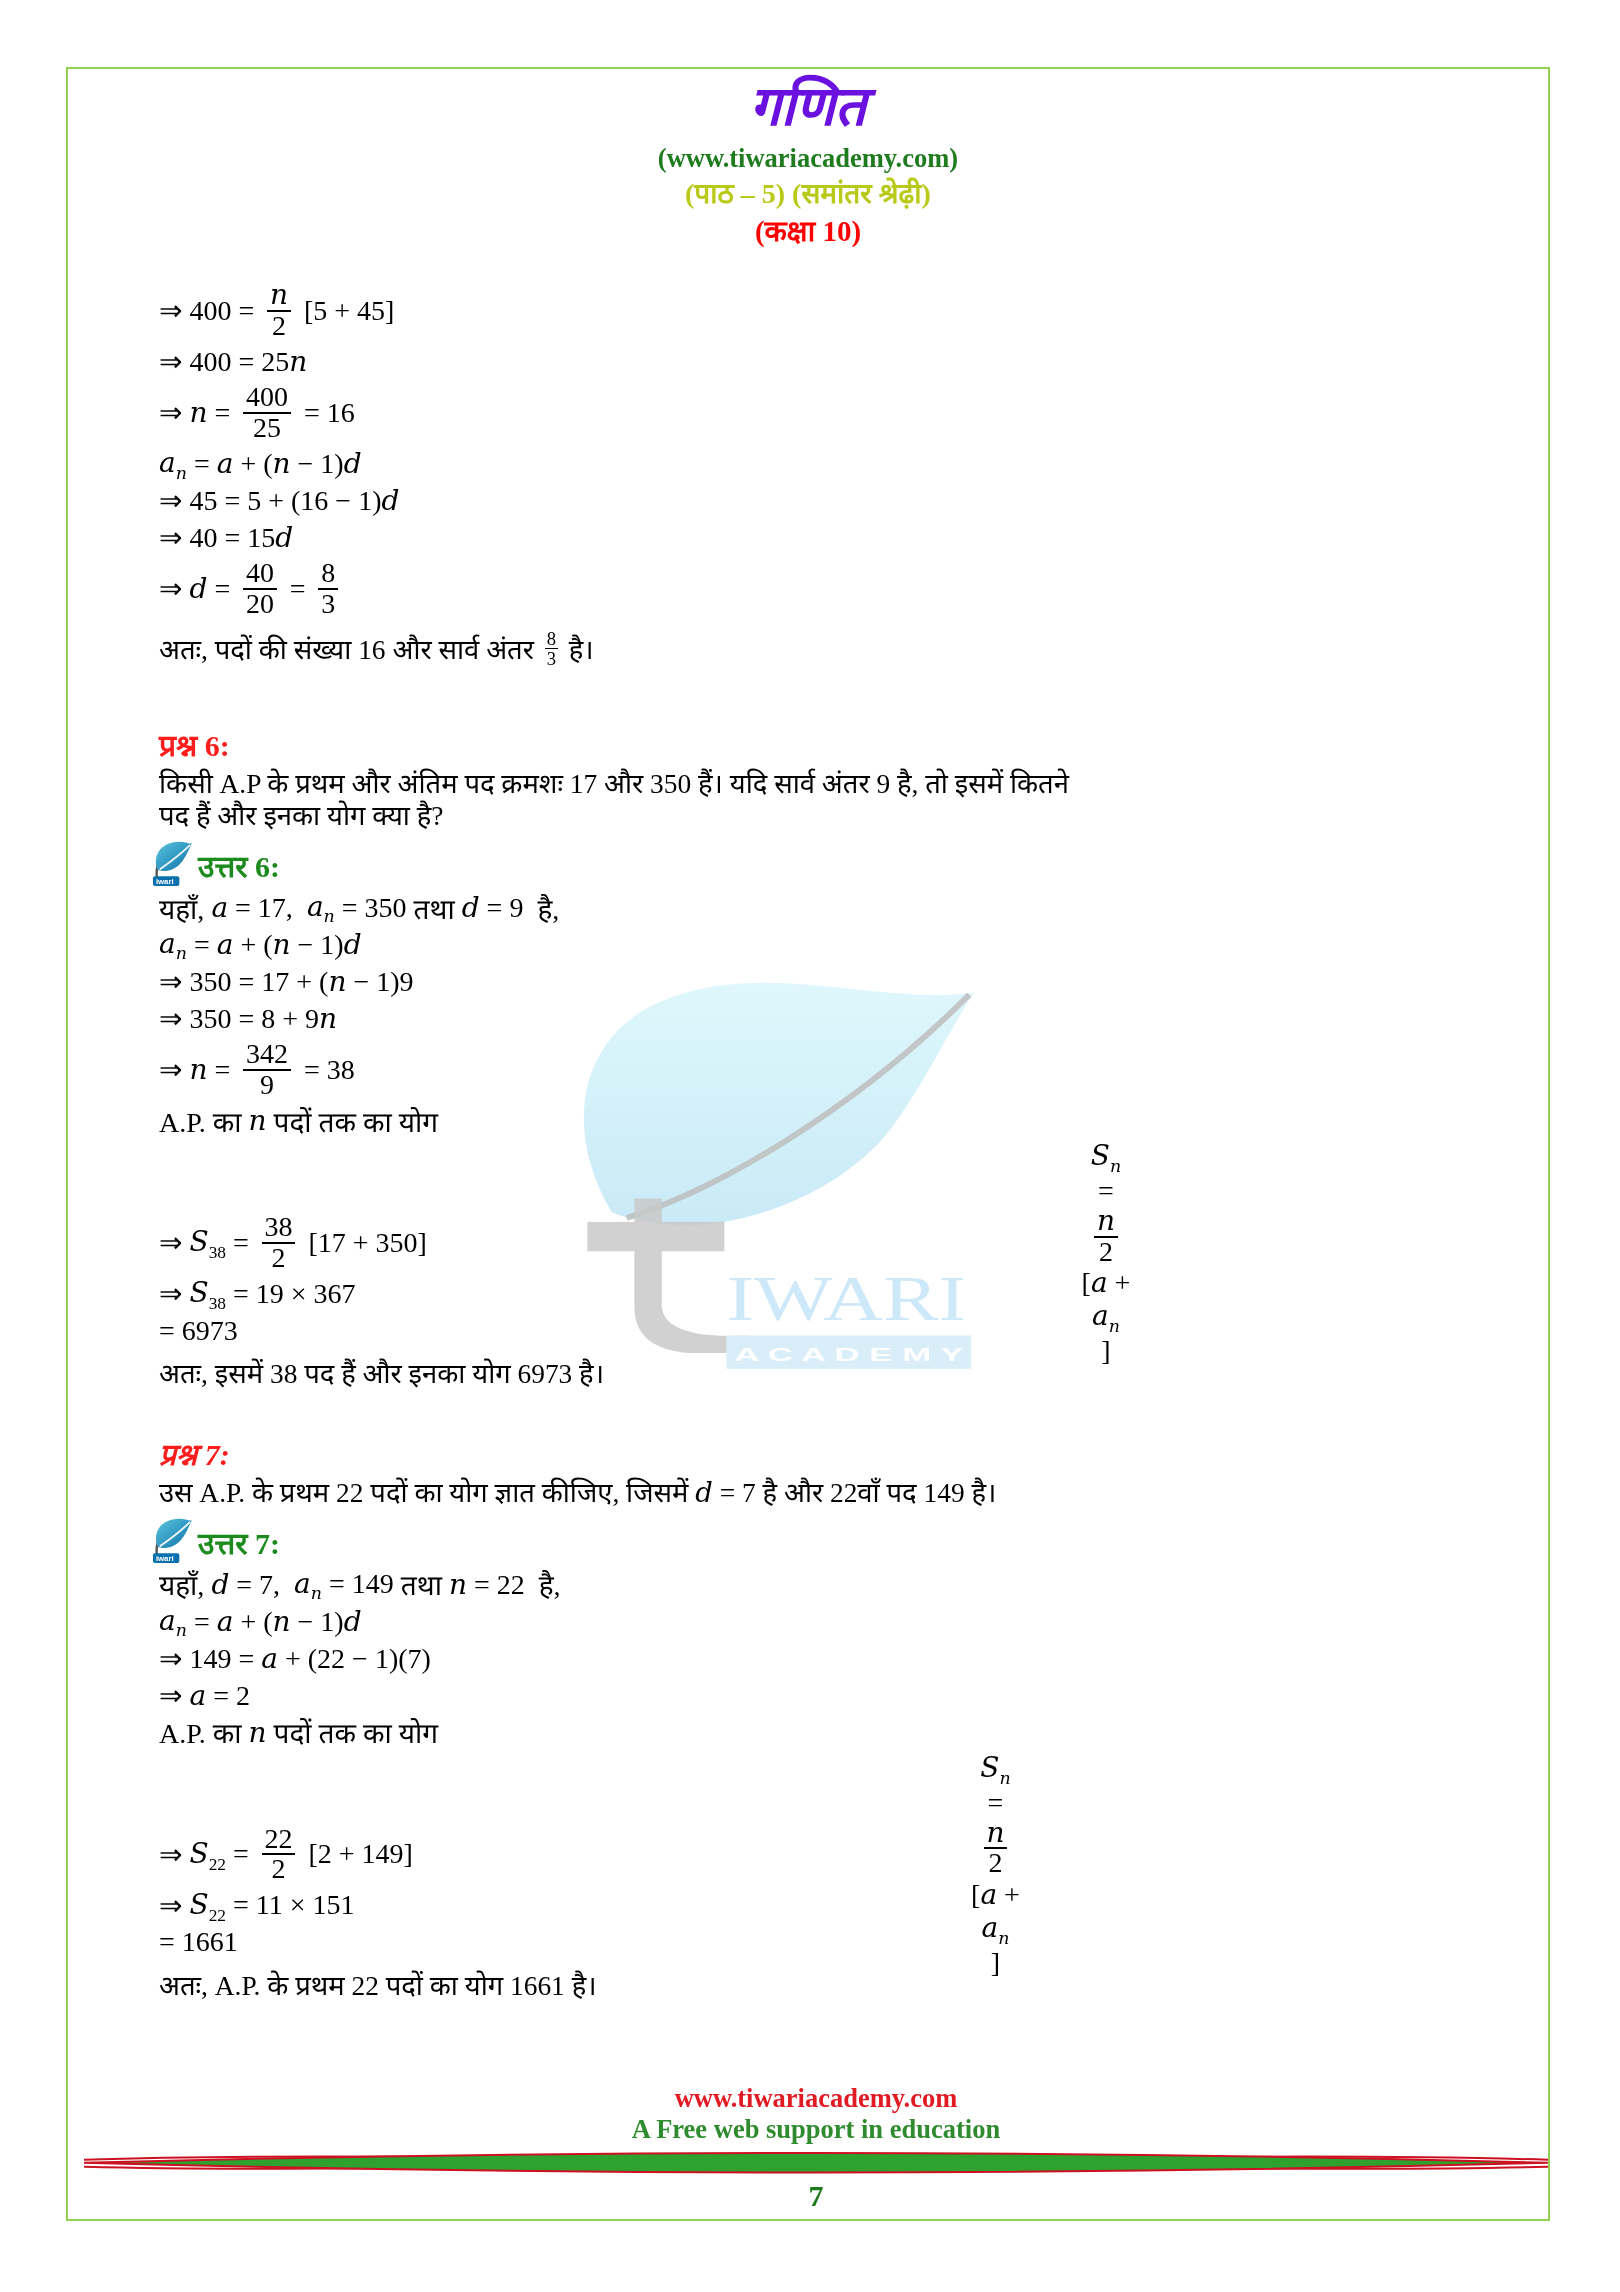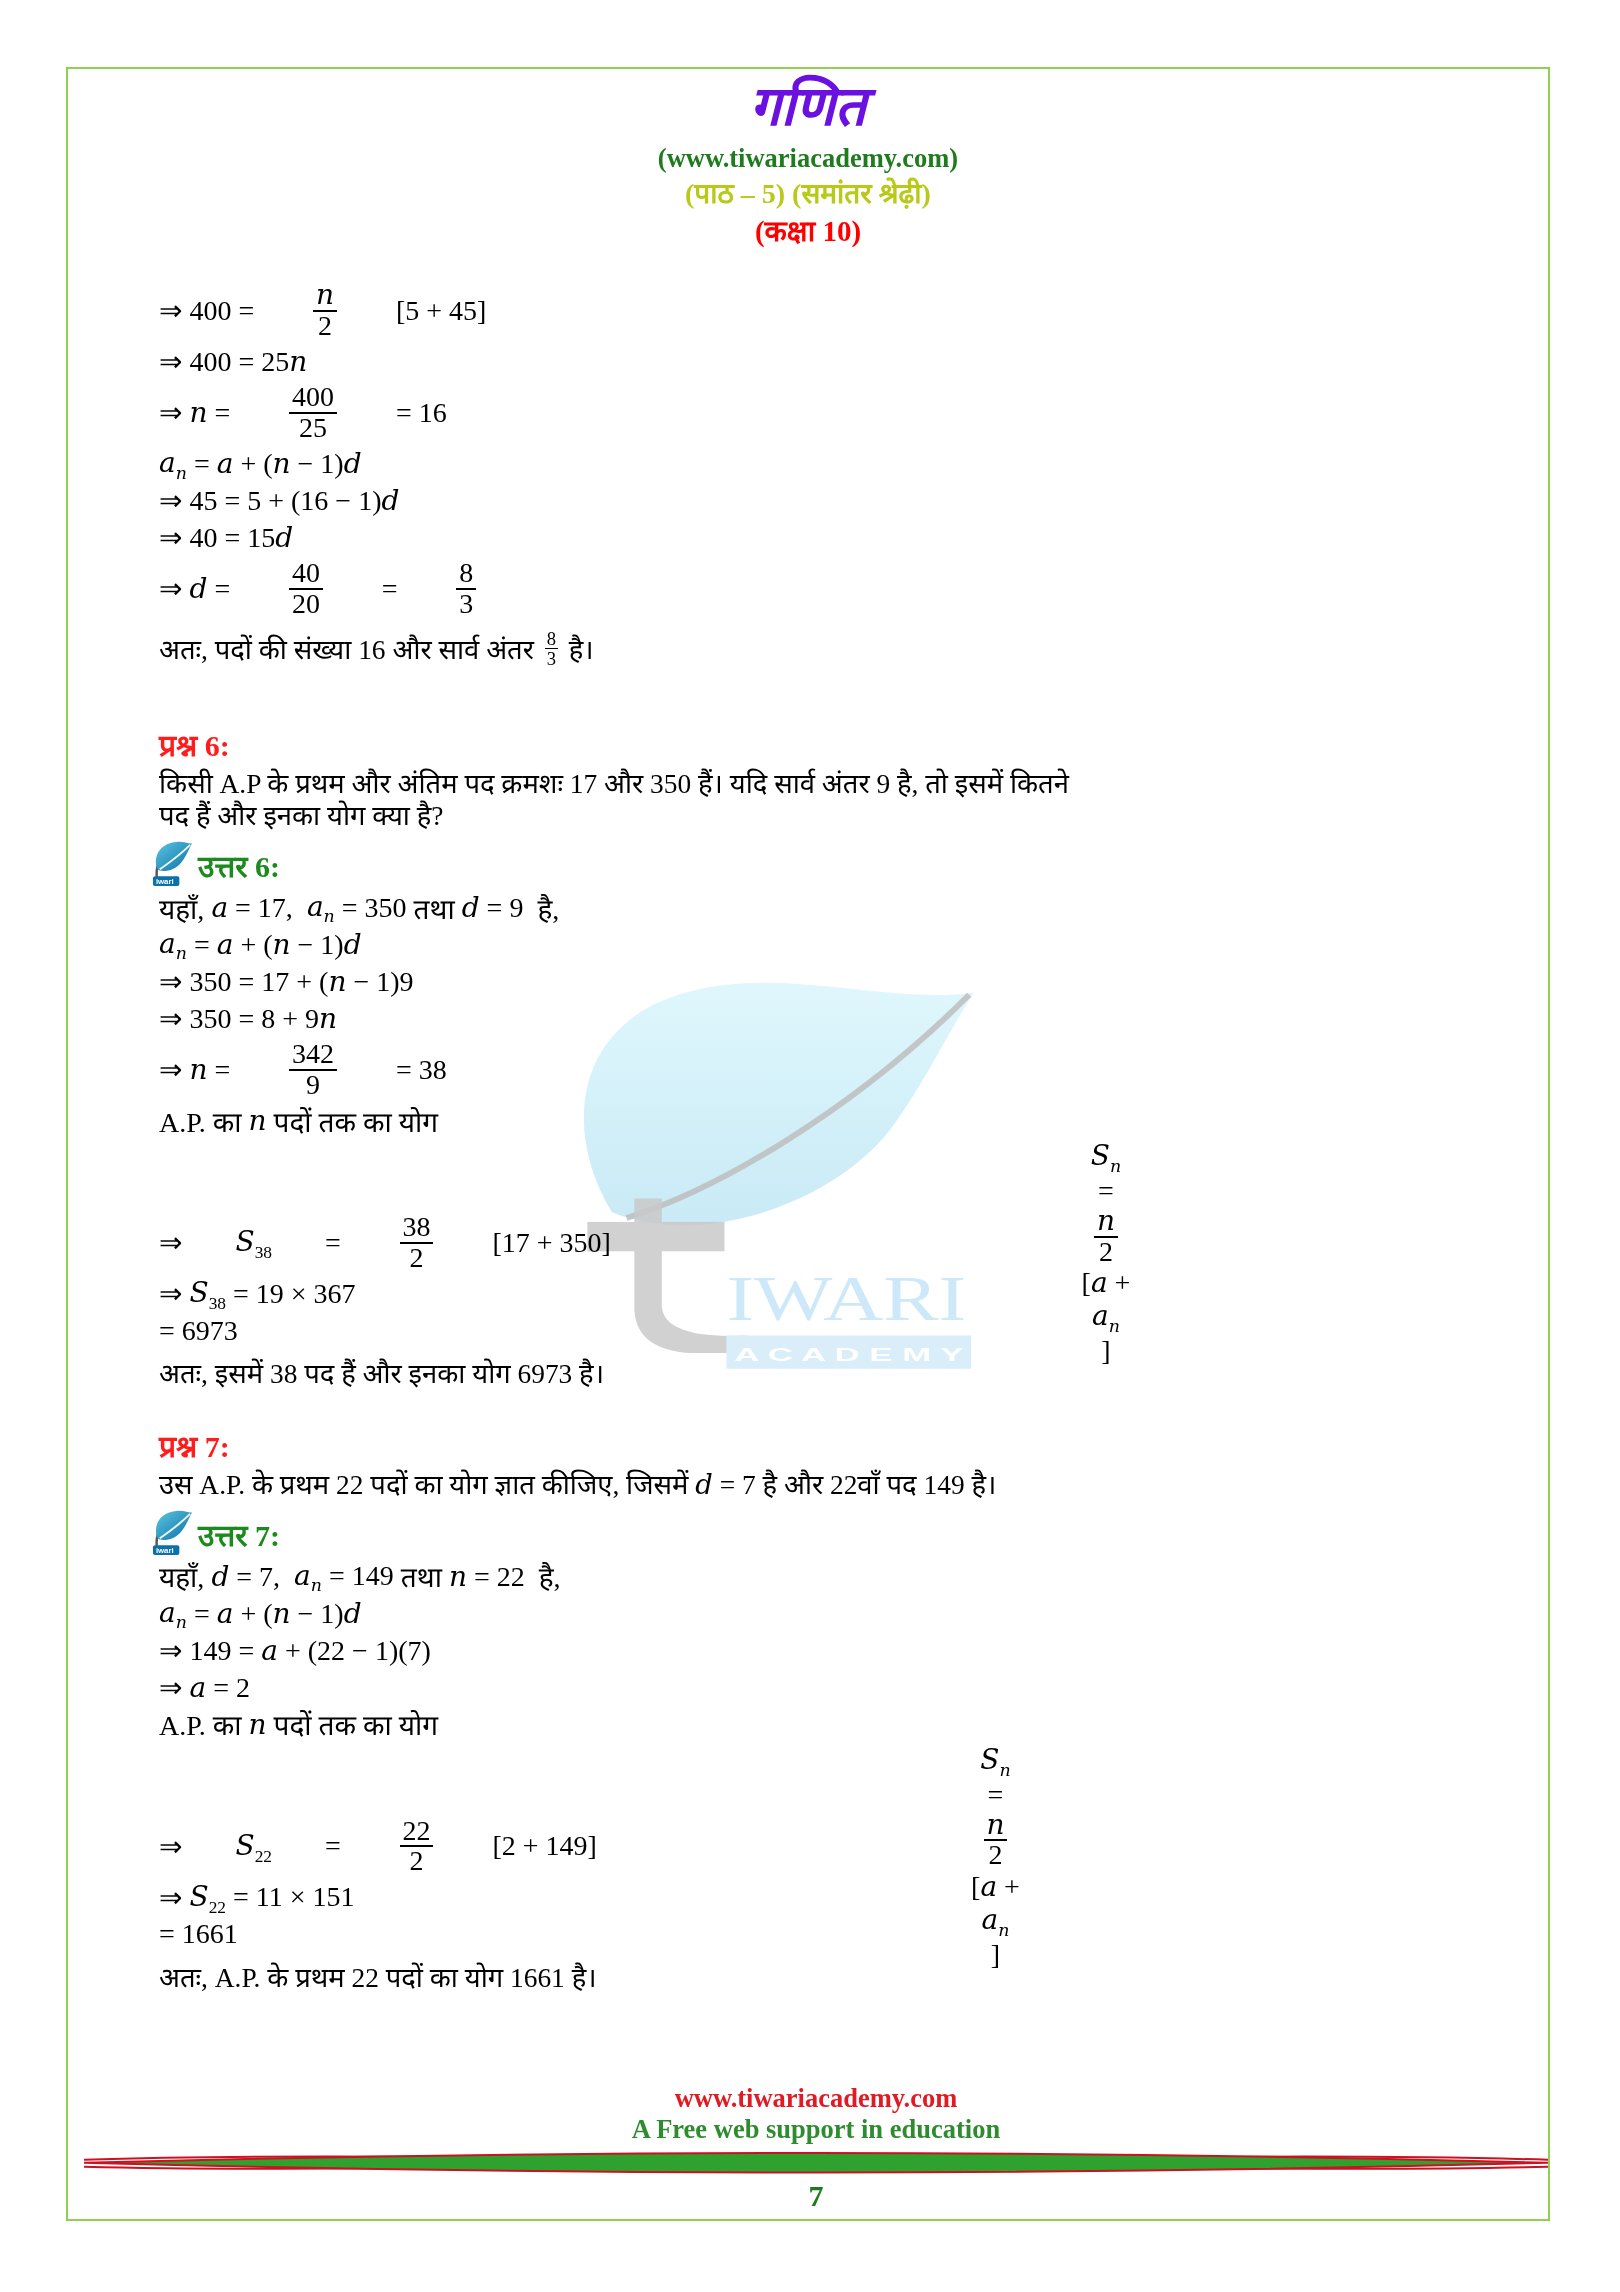--- a/index.html
+++ b/index.html
@@ -6,26 +6,26 @@
   body{width:1620px;height:2293px;position:relative;font-family:"Liberation Serif",serif;color:var(--text-black,#000);}
   .page{position:absolute;left:66px;top:67px;width:1480px;height:2150px;border:2.9px solid var(--frame-green,#92d050);background:#fff;}
   .watermark{position:absolute;left:490px;top:896px;z-index:0;}
   .header{position:relative;z-index:1;text-align:center;padding-top:2px;}
   .title{font-size:55px;line-height:71px;font-weight:bold;font-style:italic;color:var(--title-purple,#6a11e0);}
   .sub1{font-size:26.5px;line-height:33px;font-weight:bold;color:var(--link-green,#1e7b1e);}
   .sub2{font-size:28px;line-height:37px;font-weight:bold;color:var(--chapter-olive,#b8c918);}
   .sub3{font-size:29px;line-height:39px;font-weight:bold;color:var(--class-red,#ff0000);}
   .content{position:relative;z-index:1;padding:27.4px 39px 0 91px;font-size:28px;}
   .ml{height:37px;display:flex;align-items:center;white-space:pre;}
-  .fl{height:65px;gap:46px;}
+  .fl{height:65px;}
   .hi{font-size:27.4px;}
   .q-text{line-height:32px;}
   .concl{height:55px;display:flex;align-items:center;white-space:pre;}
   .qh{margin-top:47px;font-size:30px;line-height:45px;font-weight:bold;color:var(--question-red,#fe1c1c);}
-  .qh7{margin-top:28px;}
+  .qh7{margin-top:36px;font-style:italic;}
   .ah{margin-top:9.8px;height:47px;display:flex;align-items:center;font-size:30px;font-weight:bold;color:var(--answer-green,#1c8a1c);}
   .ah .mini{margin:-5.9px 3.9px 0 -7.8px;}
   .formula{height:71px;display:flex;align-items:center;white-space:pre;flex-direction:column;}
   .f6{margin-left:544px;}
   .f7{margin-left:323px;}
   .last{height:47px;display:flex;align-items:center;white-space:pre;}
   .frac{display:inline-flex;flex-direction:column;align-items:center;vertical-align:middle;margin:0 5.9px;line-height:1.02;}
   .frac .num{border-bottom:2.5px solid #000;padding:0 2.9px;}
   .frac.sm{font-size:18.6px;line-height:1.05;margin:0 3.9px;}
   .frac.sm .num{border-bottom:1.5px solid #000;padding:0 2px;}

